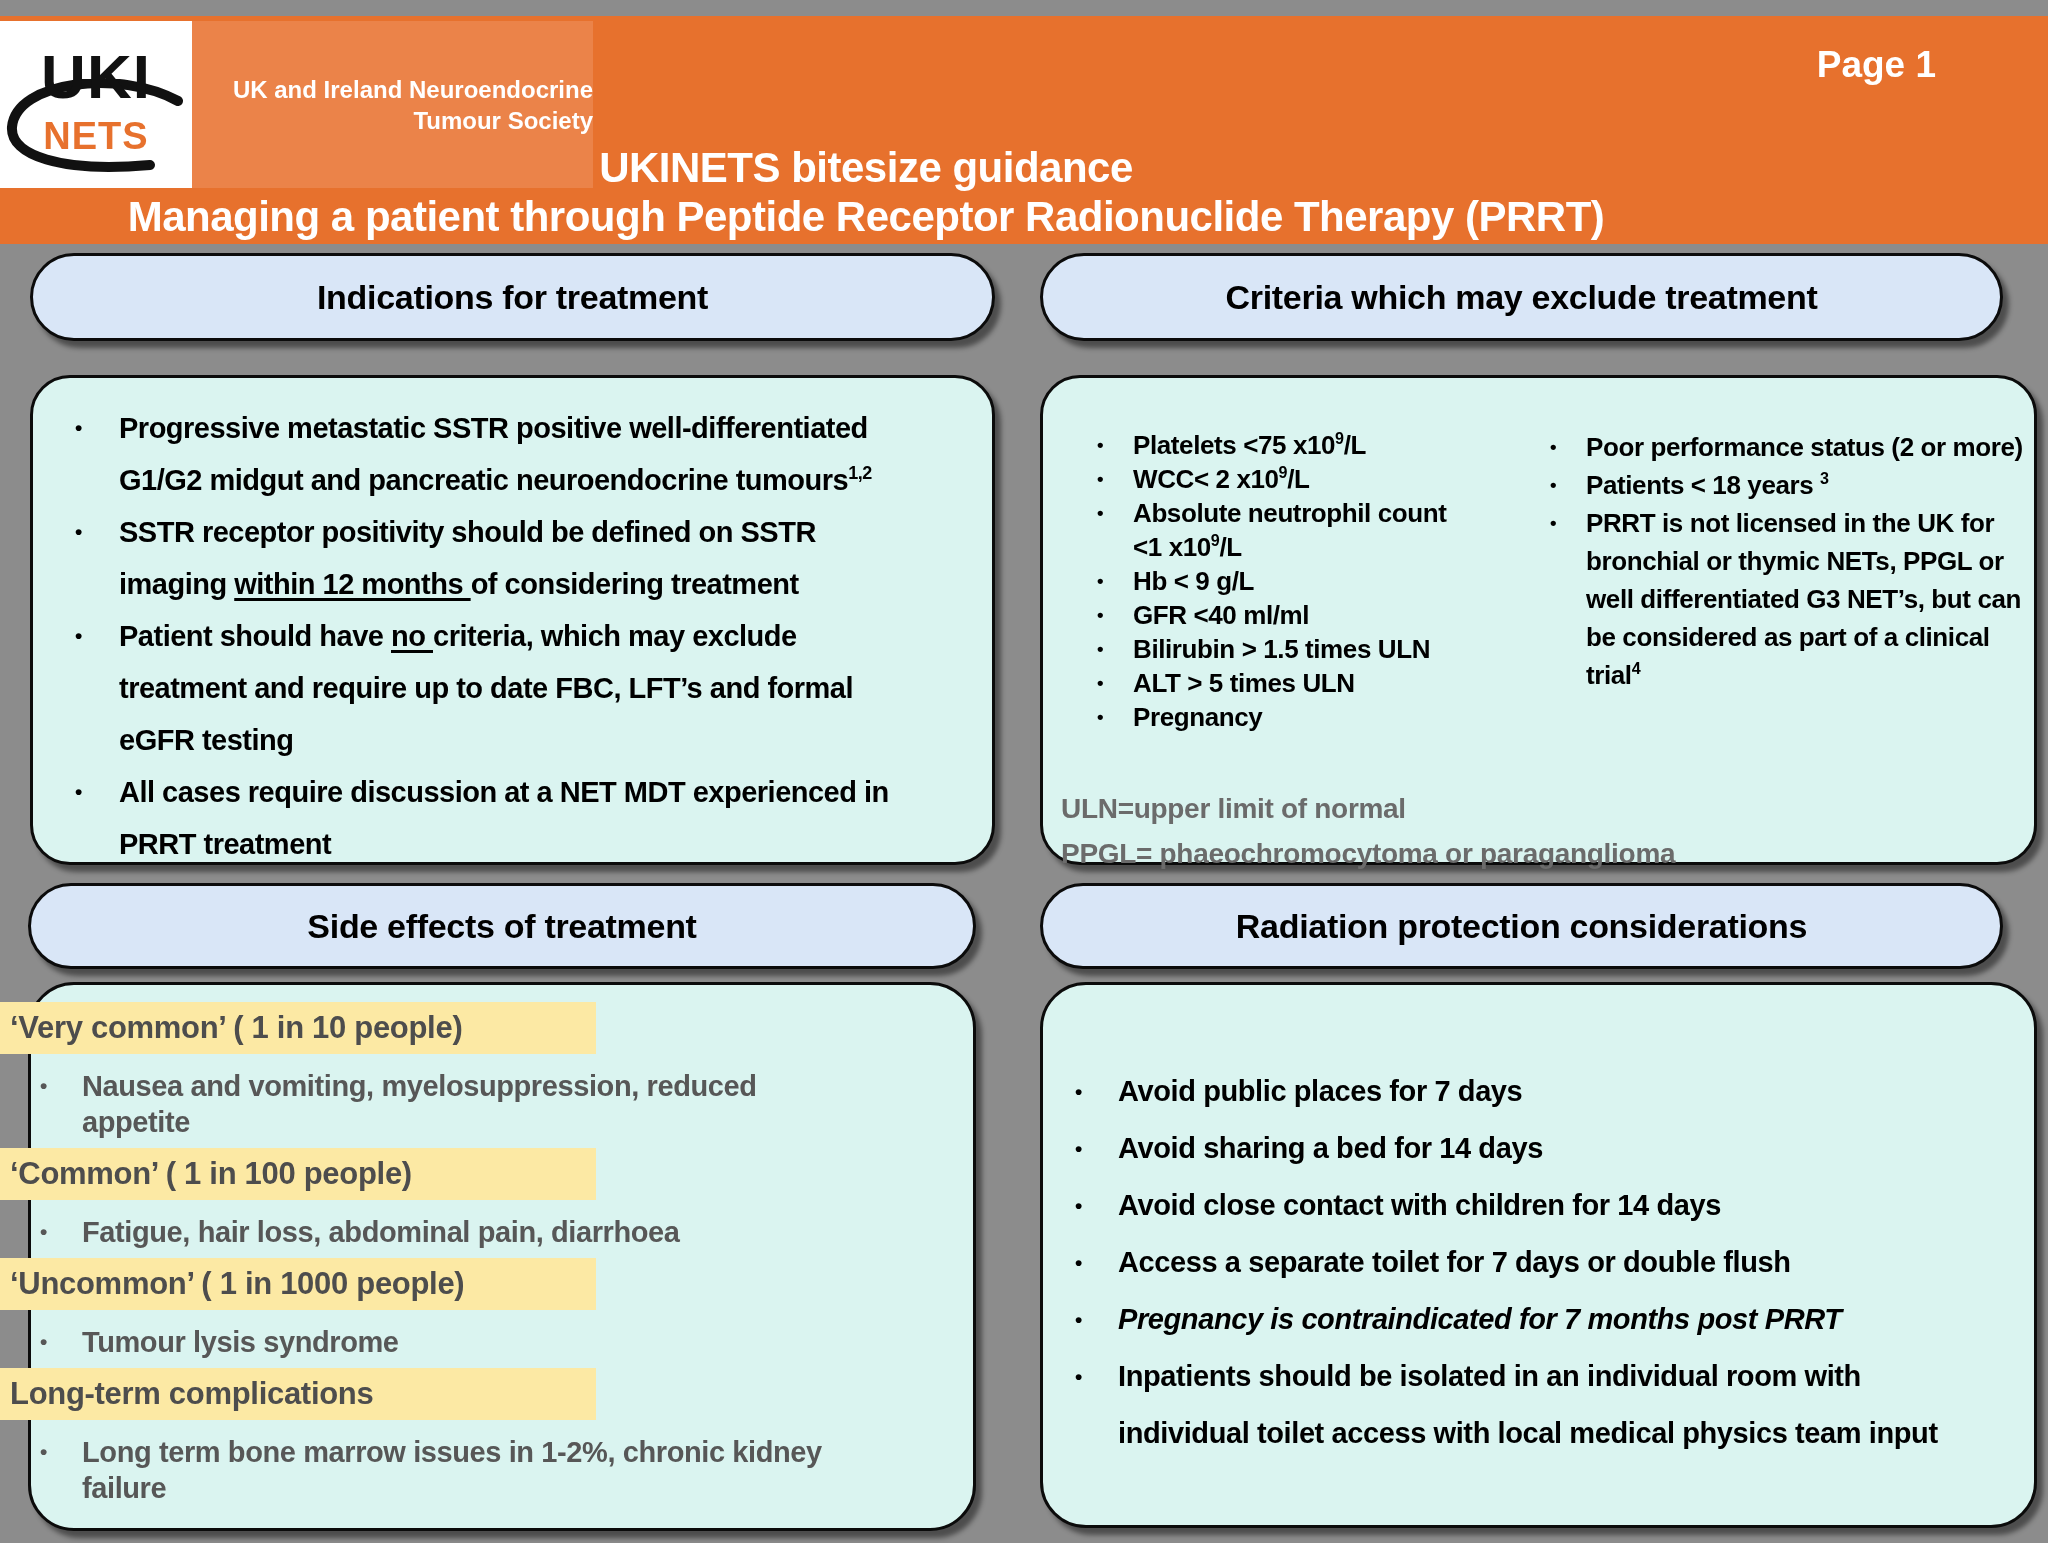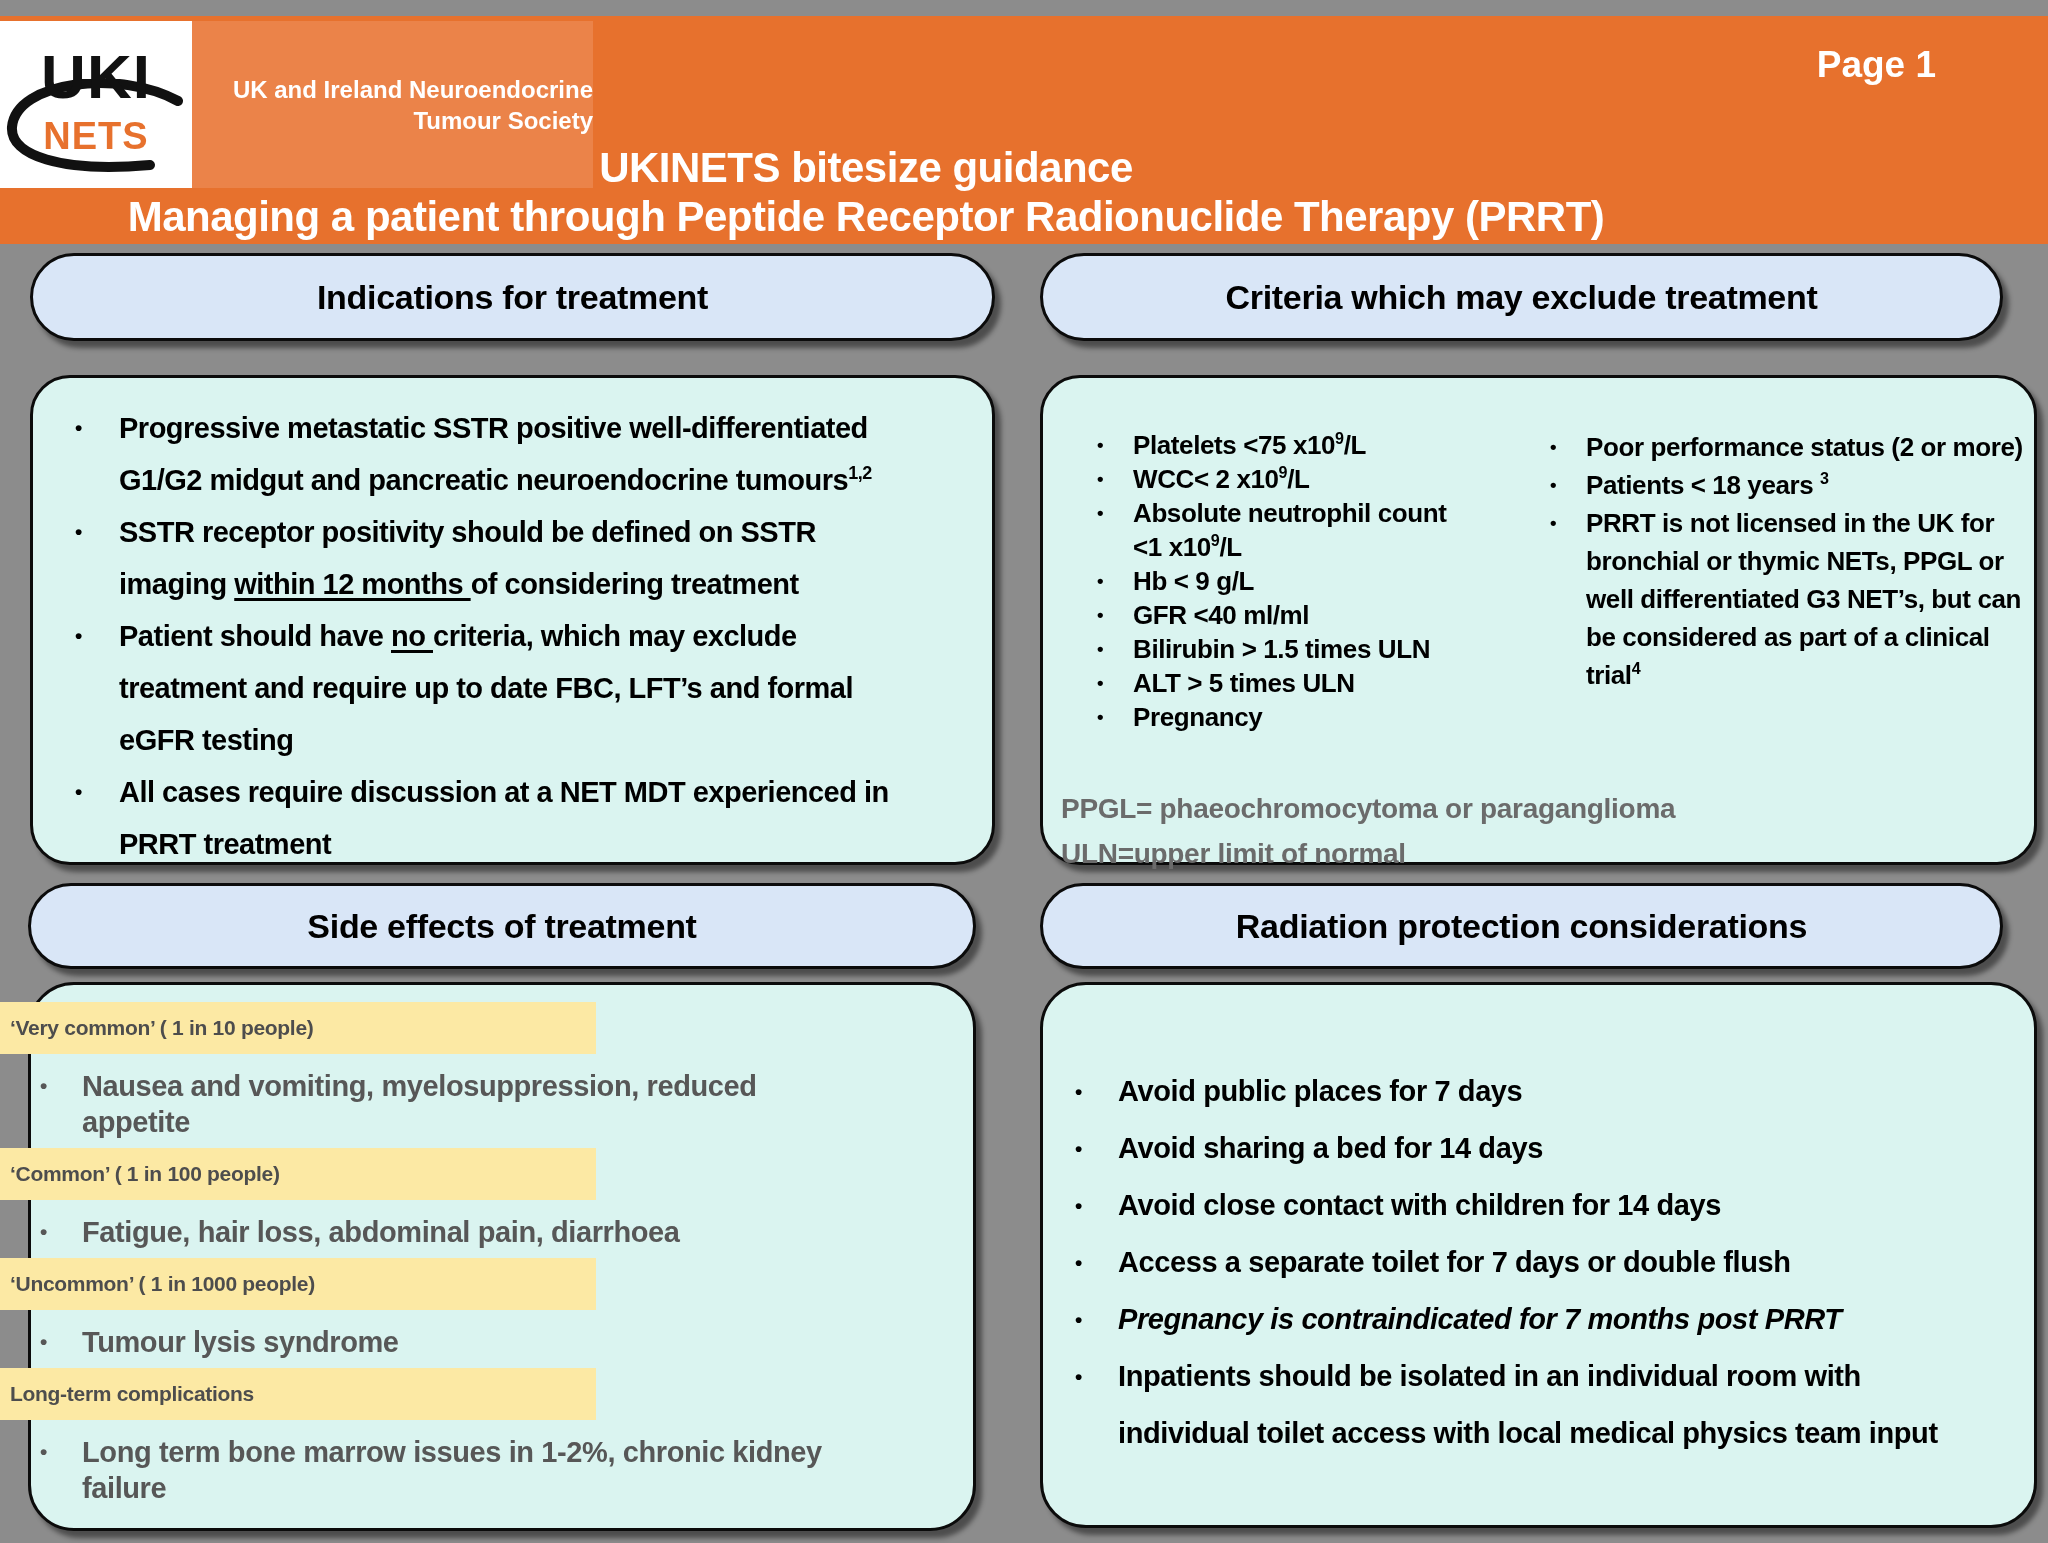--- a/index.html
+++ b/index.html
@@ -55,21 +55,21 @@
   .exc-col .dot{left:2px;top:0;}
   #exc-col1{left:52px;width:430px;}
   #exc-col1 .item{line-height:34px;}
   #exc-col2{left:505px;width:480px;}
   #exc-col2 .item{line-height:38px;}
   .exc-notes{position:absolute;left:18px;top:408px;color:var(--footnote-gray);
     font-size:28px;line-height:45px;letter-spacing:-0.3px;}
   
   .se-blocks{position:absolute;left:-31px;top:17px;width:973px;}
   .se-blocks .heading{background:var(--highlight-yellow);width:596px;height:52px;line-height:52px;
-    padding-left:10px;font-size:21px;color:#4D4D4D;margin-top:4px;letter-spacing:-0.3px;}
+    padding-left:10px;font-size:31px;color:#4D4D4D;margin-top:4px;letter-spacing:-0.3px;}
   .se-blocks .heading:first-child{margin-top:0;}
   .se-blocks .bullet{margin:14px 0 8px;padding-left:82px;font-size:29px;line-height:36px;
     color:var(--muted-text);letter-spacing:-0.4px;}
   .se-blocks .dot{left:40px;top:0;}
   
   .rad-list{padding:78px 30px 0 30px;}
   .rad-list .item{padding-left:45px;font-size:29px;line-height:57px;letter-spacing:-0.4px;}
   .rad-list .dot{left:2px;top:0;}
   
   .u{text-decoration:underline;text-decoration-thickness:3px;text-underline-offset:4px;}
@@ -130,22 +130,22 @@
       <div class="item bullet"><span class="dot">•</span><span class="txt"><span>Bilirubin &gt; 1.5 times ULN</span></span></div>
       <div class="item bullet"><span class="dot">•</span><span class="txt"><span>ALT &gt; 5 times ULN</span></span></div>
       <div class="item bullet"><span class="dot">•</span><span class="txt"><span>Pregnancy</span></span></div>
     </div>
   <div class="exc-col" id="exc-col2">
       <div class="item bullet"><span class="dot">•</span><span class="txt"><span>Poor performance status (2 or more)</span></span></div>
       <div class="item bullet"><span class="dot">•</span><span class="txt"><span>Patients &lt; 18 years </span><sup>3</sup></span></div>
       <div class="item bullet"><span class="dot">•</span><span class="txt"><span>PRRT is not licensed in the UK  for bronchial or thymic NETs, PPGL or well differentiated G3 NET’s, but can be considered as part of a clinical trial</span><sup>4</sup></span></div>
     </div>
   <div class="exc-notes">
+    <div>ULN=upper limit of normal</div>
     <div>PPGL= phaeochromocytoma or paraganglioma</div>
-    <div>ULN=upper limit of normal</div>
   </div>
 </div>
 
 <div class="panel" id="panel-se">
   <div class="se-blocks">
       <div class="item heading"><span class="txt"><span>‘Very common’ ( 1 in 10 people)</span></span></div>
       <div class="item bullet"><span class="dot">•</span><span class="txt"><span>Nausea and vomiting, myelosuppression, reduced</span><br><span>appetite</span></span></div>
       <div class="item heading"><span class="txt"><span>‘Common’ ( 1 in 100 people)</span></span></div>
       <div class="item bullet"><span class="dot">•</span><span class="txt"><span>Fatigue, hair loss, abdominal pain, diarrhoea</span></span></div>
       <div class="item heading"><span class="txt"><span>‘Uncommon’ ( 1 in 1000 people)</span></span></div>

